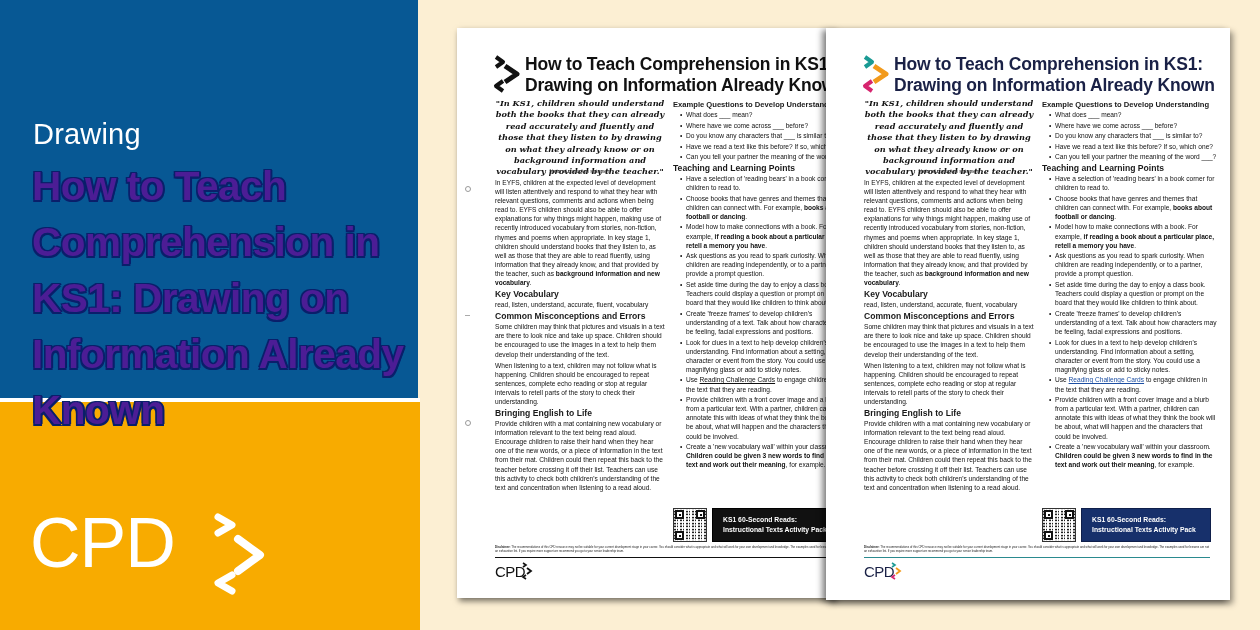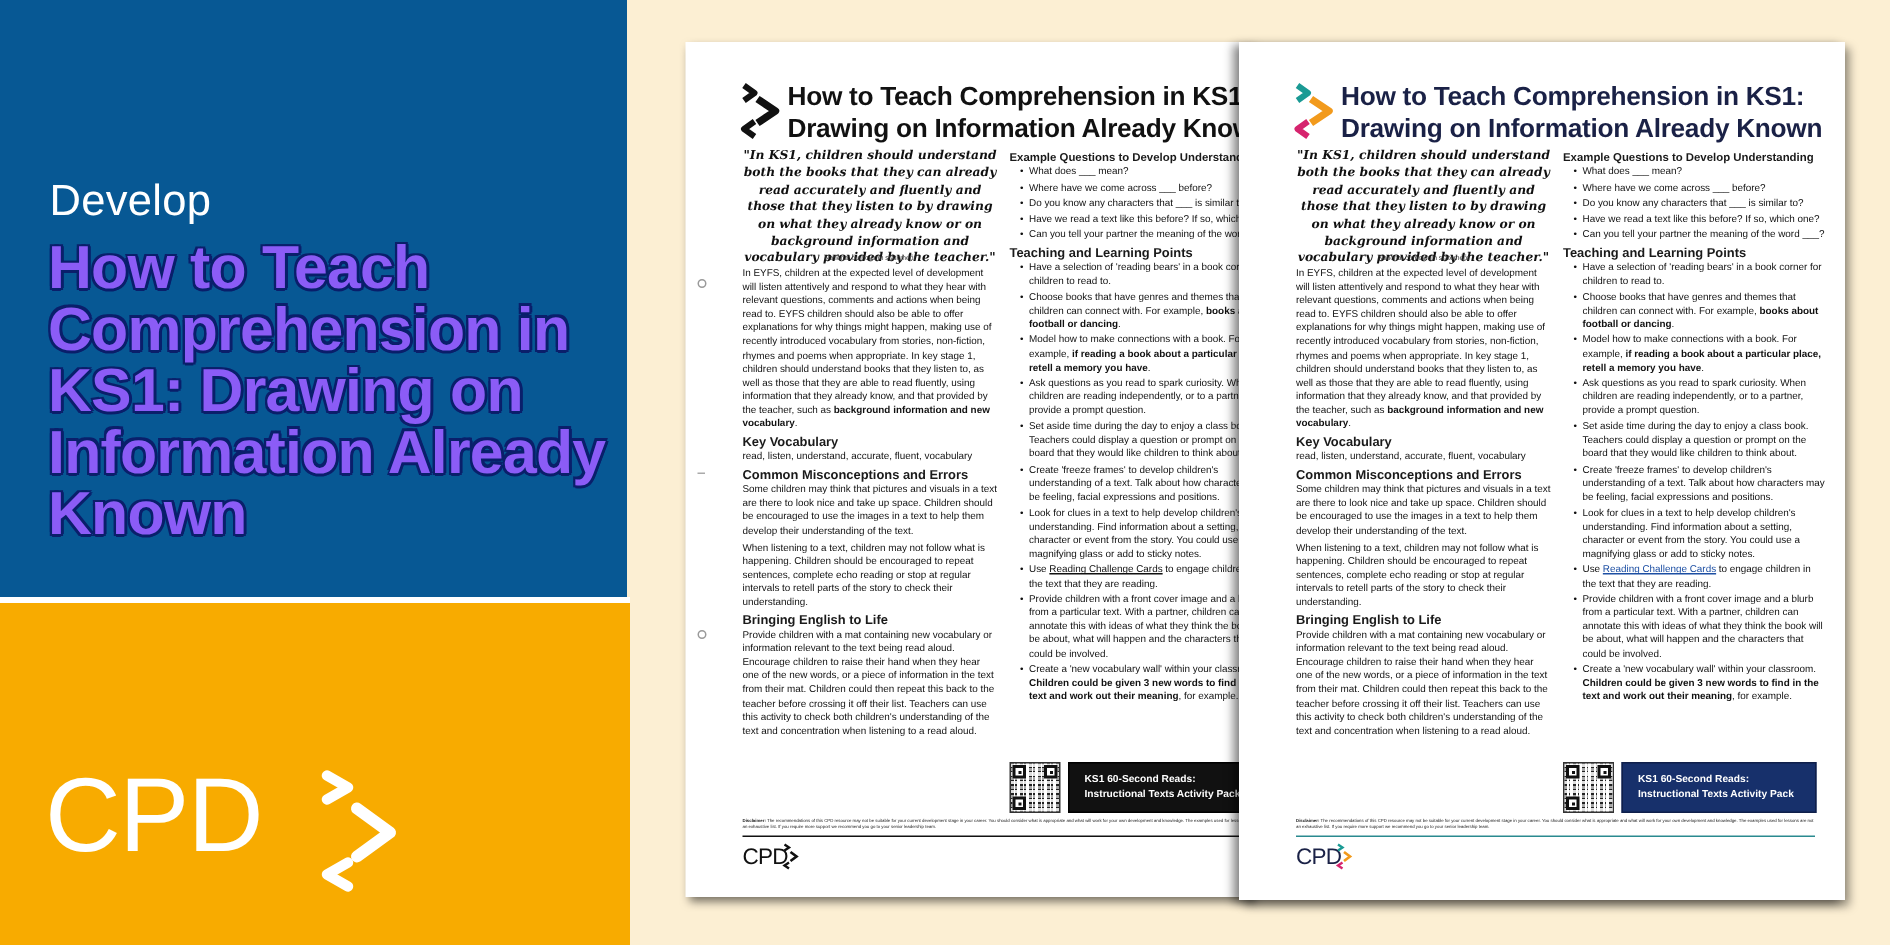--- a/index.html
+++ b/index.html
@@ -5,21 +5,21 @@
   * { box-sizing: border-box; margin: 0; padding: 0; }
   html, body { width: 1260px; height: 630px; overflow: hidden; }
   body { position: relative; background: #fcefd3; font-family: "Liberation Sans", sans-serif; }
 
   
   .left-panel { position: absolute; left: 0; top: 0; width: 420px; height: 630px; }
   .blue-block { position: absolute; left: 0; top: 0; width: 418px; height: 398px; background: #075894; }
   .divider-line { position: absolute; left: 0; top: 398px; width: 420px; height: 4px; background: #ffffff; }
   .yellow-block { position: absolute; left: 0; top: 402px; width: 420px; height: 228px; background: #f8ab00; }
   .subject { position: absolute; left: 33px; top: 118px; color: #ffffff; font-size: 29px; font-weight: normal; letter-spacing: 0.2px; }
-  .hero-title { position: absolute; left: 32px; top: 158px; width: 380px; color: #8b5cf6; font-size: 40.5px; line-height: 41px; font-weight: bold; letter-spacing: -0.5px;
+  .hero-title { position: absolute; left: 32px; top: 158px; width: 380px; color: #4c1d95; font-size: 40.5px; line-height: 56px; font-weight: bold; letter-spacing: -0.5px;
     text-shadow: -1.5px -1.5px 0 #0a1f6b, 1.5px -1.5px 0 #0a1f6b, -1.5px 1.5px 0 #0a1f6b, 1.5px 1.5px 0 #0a1f6b, 0 2px 0 #0a1f6b, 2px 0 0 #0a1f6b; }
   .cpd-big { position: absolute; left: 30px; top: 508px; color: #ffffff; font-size: 70px; font-weight: normal; letter-spacing: -1px; line-height: 1; }
   .cpd-big-chev { position: absolute; left: 210px; top: 513px; width: 60px; height: 85px; }
 
   
   .page { position: absolute; background: #ffffff; overflow: hidden; }
   .page-back { left: 457px; top: 28px; width: 378px; height: 570px; box-shadow: 2px 3px 6px rgba(0,0,0,0.55); z-index: 1; }
   .page-front { left: 826px; top: 28px; width: 404px; height: 572px; box-shadow: -4px 2px 6px rgba(0,0,0,0.45), 3px 4px 6px rgba(0,0,0,0.4); z-index: 2; }
 
   .doc { position: absolute; left: 0; top: 0; width: 404px; height: 572px; }
@@ -67,21 +67,21 @@
   .hole { position: absolute; left: 8px; width: 6px; height: 6px; border: 1px solid #9a9a9a; border-radius: 50%; }
   .dash { position: absolute; left: 8px; width: 5px; height: 1px; background: #aaa; }
 </style>
 </head>
 <body>
 
 <div class="left-panel">
   <div class="blue-block"></div>
   <div class="divider-line"></div>
   <div class="yellow-block"></div>
-  <div class="subject">Develop</div>
+  <div class="subject">Drawing</div>
   <div class="hero-title">How to Teach Comprehension in KS1: Drawing on Information Already Known</div>
   <div class="cpd-big">CPD</div>
   <svg class="cpd-big-chev" viewBox="0 0 60 85">
     <path d="M8 4 L22 12 L8 20" fill="none" stroke="#fff" stroke-width="7" stroke-linecap="round" stroke-linejoin="round"></path>
     <path d="M28 26 L50 42 L28 58" fill="none" stroke="#fff" stroke-width="8" stroke-linecap="round" stroke-linejoin="round"></path>
     <path d="M22 62 L8 70 L22 78" fill="none" stroke="#fff" stroke-width="7" stroke-linecap="round" stroke-linejoin="round"></path>
   </svg>
 </div>
 
 <div class="page page-back">

